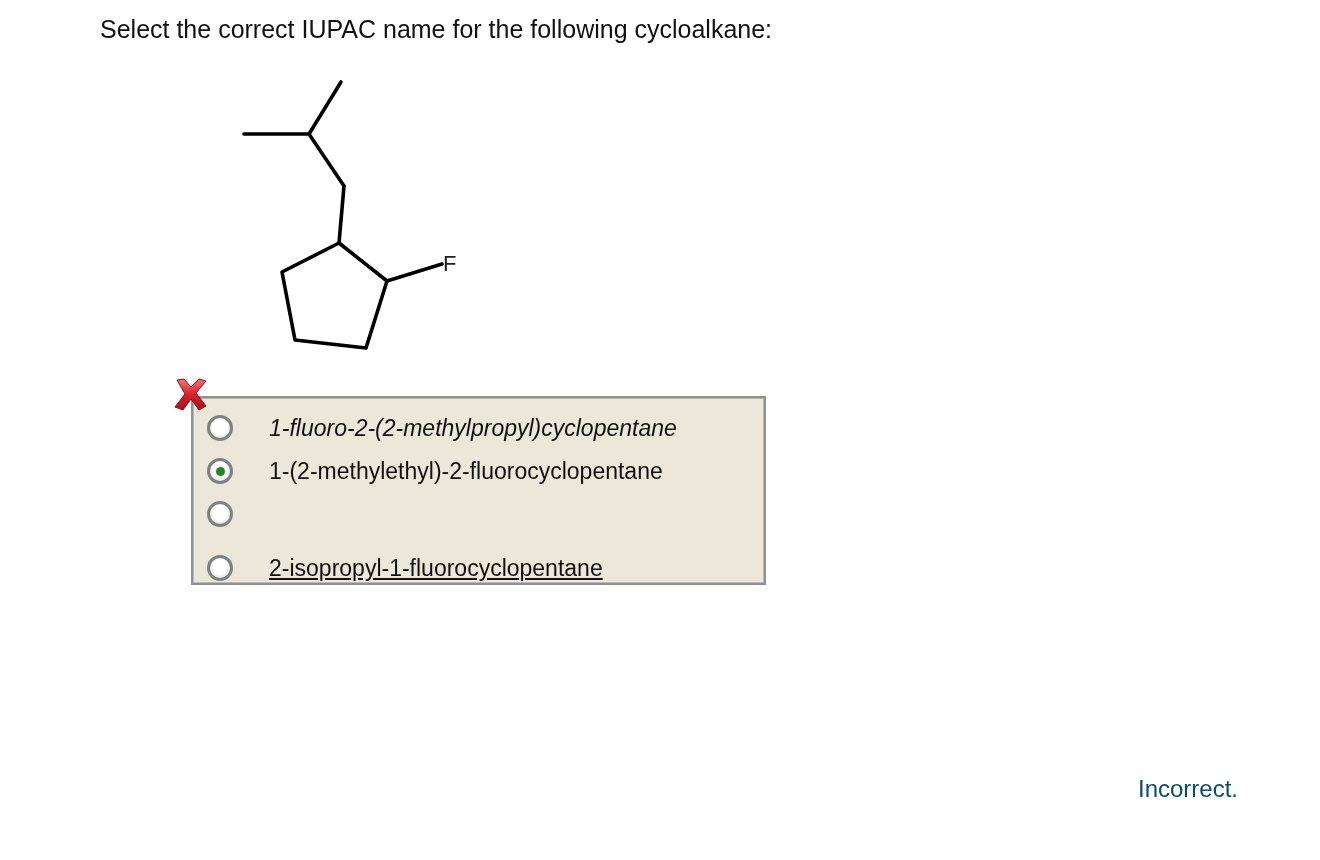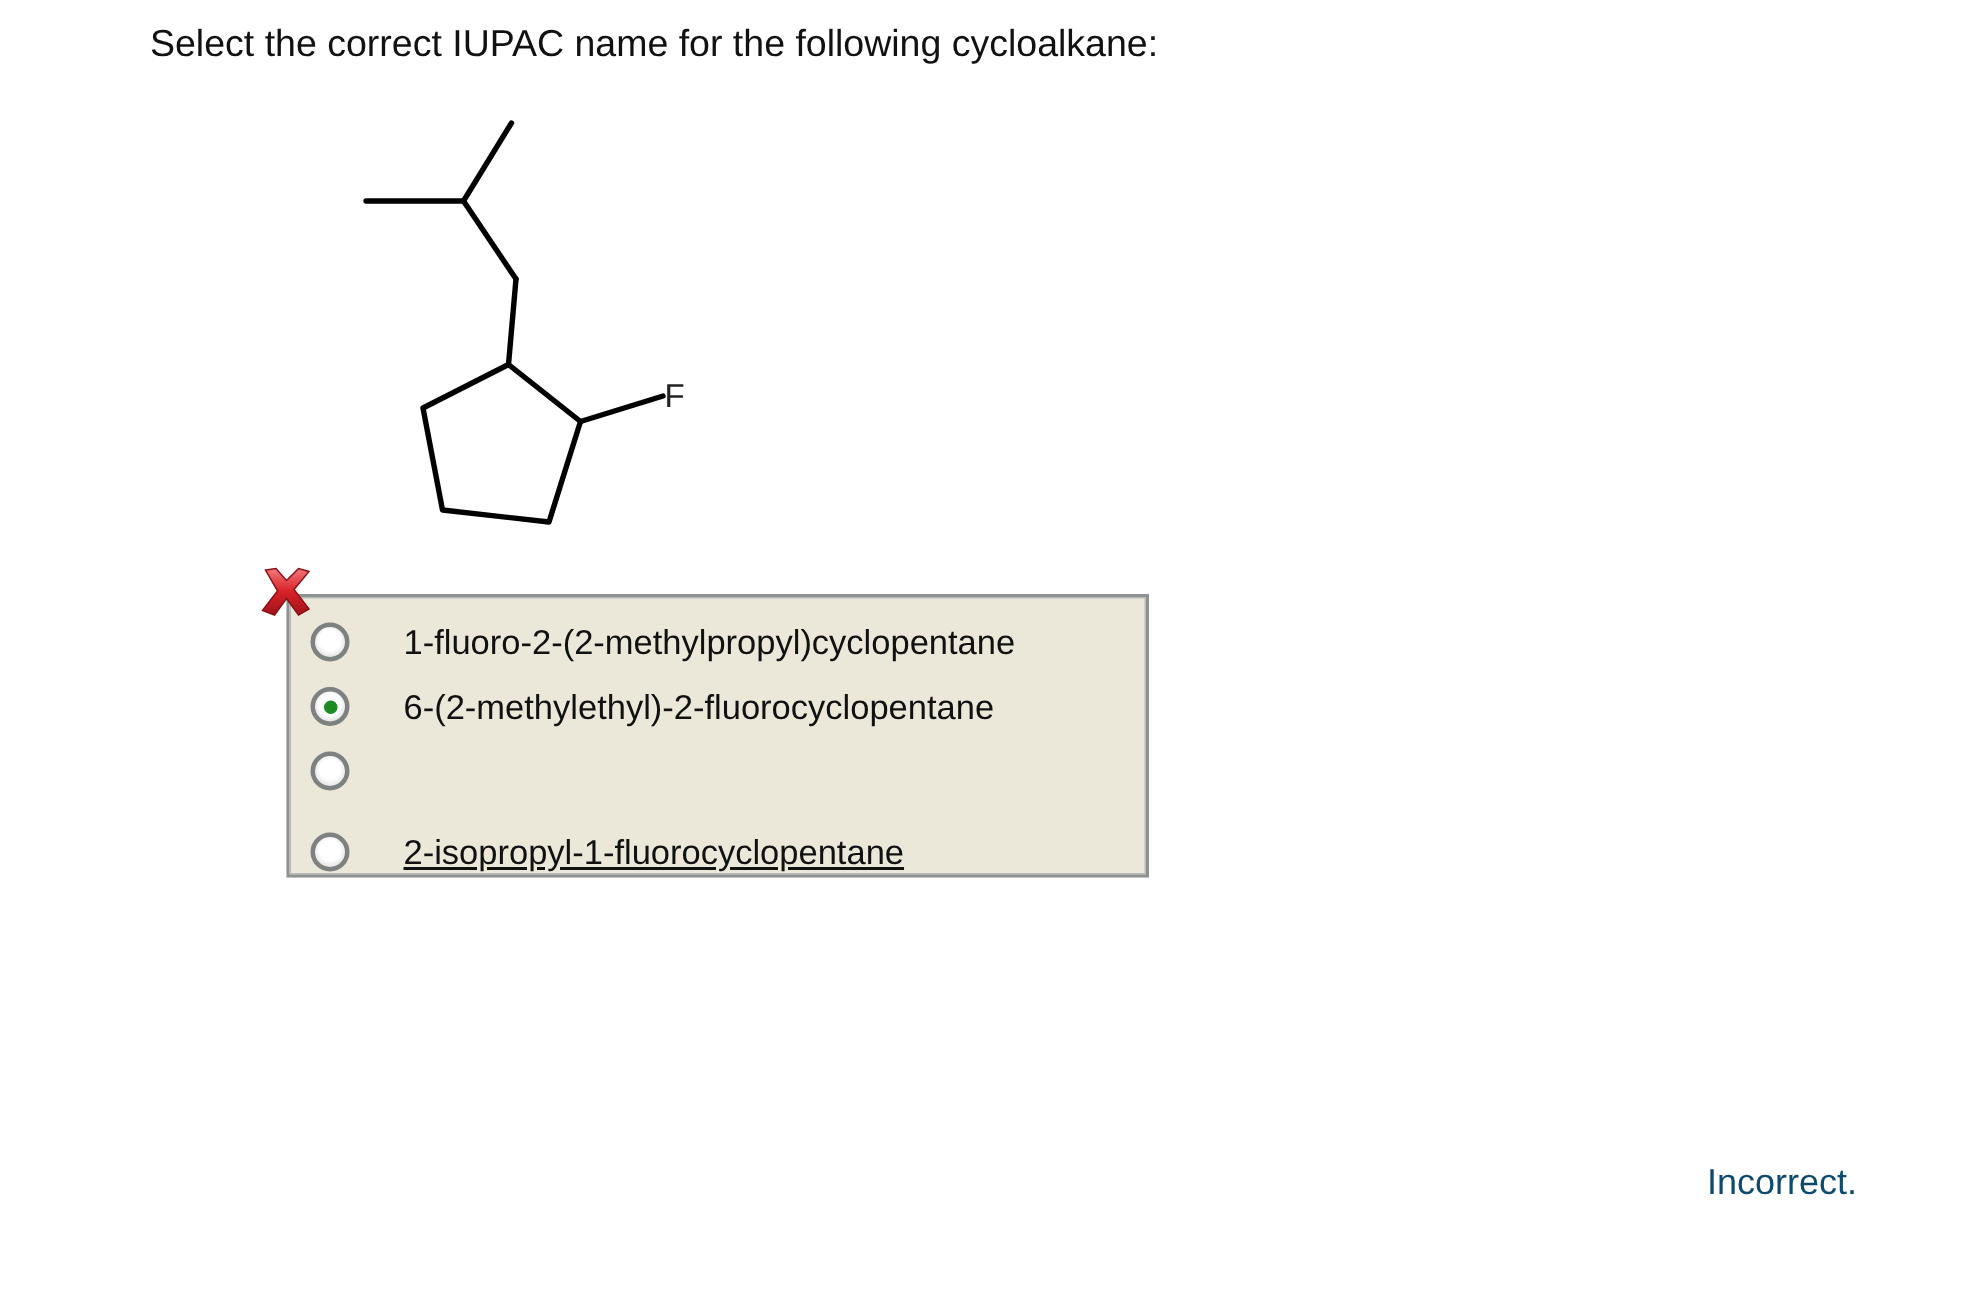--- a/index.html
+++ b/index.html
@@ -123,27 +123,27 @@
         <stop offset="0.5" stop-color="#d82128"></stop>
         <stop offset="1" stop-color="#a0141a"></stop>
       </linearGradient>
     </defs>
     <g stroke="#8a1015" stroke-width="1" fill="url(#xg)">
       <path d="M5 3 L12 2 L19 10 L27 2 L34 4 L24 16 L34 29 L27 33 L19 22 L11 33 L3 30 L13 17 Z"></path>
     </g>
   </svg>
 
   <div class="choices-box">
-    <div class="choice" style="top: 10px;">
+    <div class="choice" style="top: 10px; font-style: italic;">
       <span class="radio"></span>
       <span class="choice-label">1-fluoro-2-(2-methylpropyl)cyclopentane</span>
     </div>
     <div class="choice" style="top: 53px;">
       <span class="radio selected"></span>
-      <span class="choice-label">6-(2-methylethyl)-2-fluorocyclopentane</span>
+      <span class="choice-label">1-(2-methylethyl)-2-fluorocyclopentane</span>
     </div>
     <div class="choice" style="top: 96px;">
       <span class="radio"></span>
     </div>
     <div class="choice" style="top: 150px; text-decoration: underline;">
       <span class="radio"></span>
       <span class="choice-label">2-isopropyl-1-fluorocyclopentane</span>
     </div>
   </div>
 

